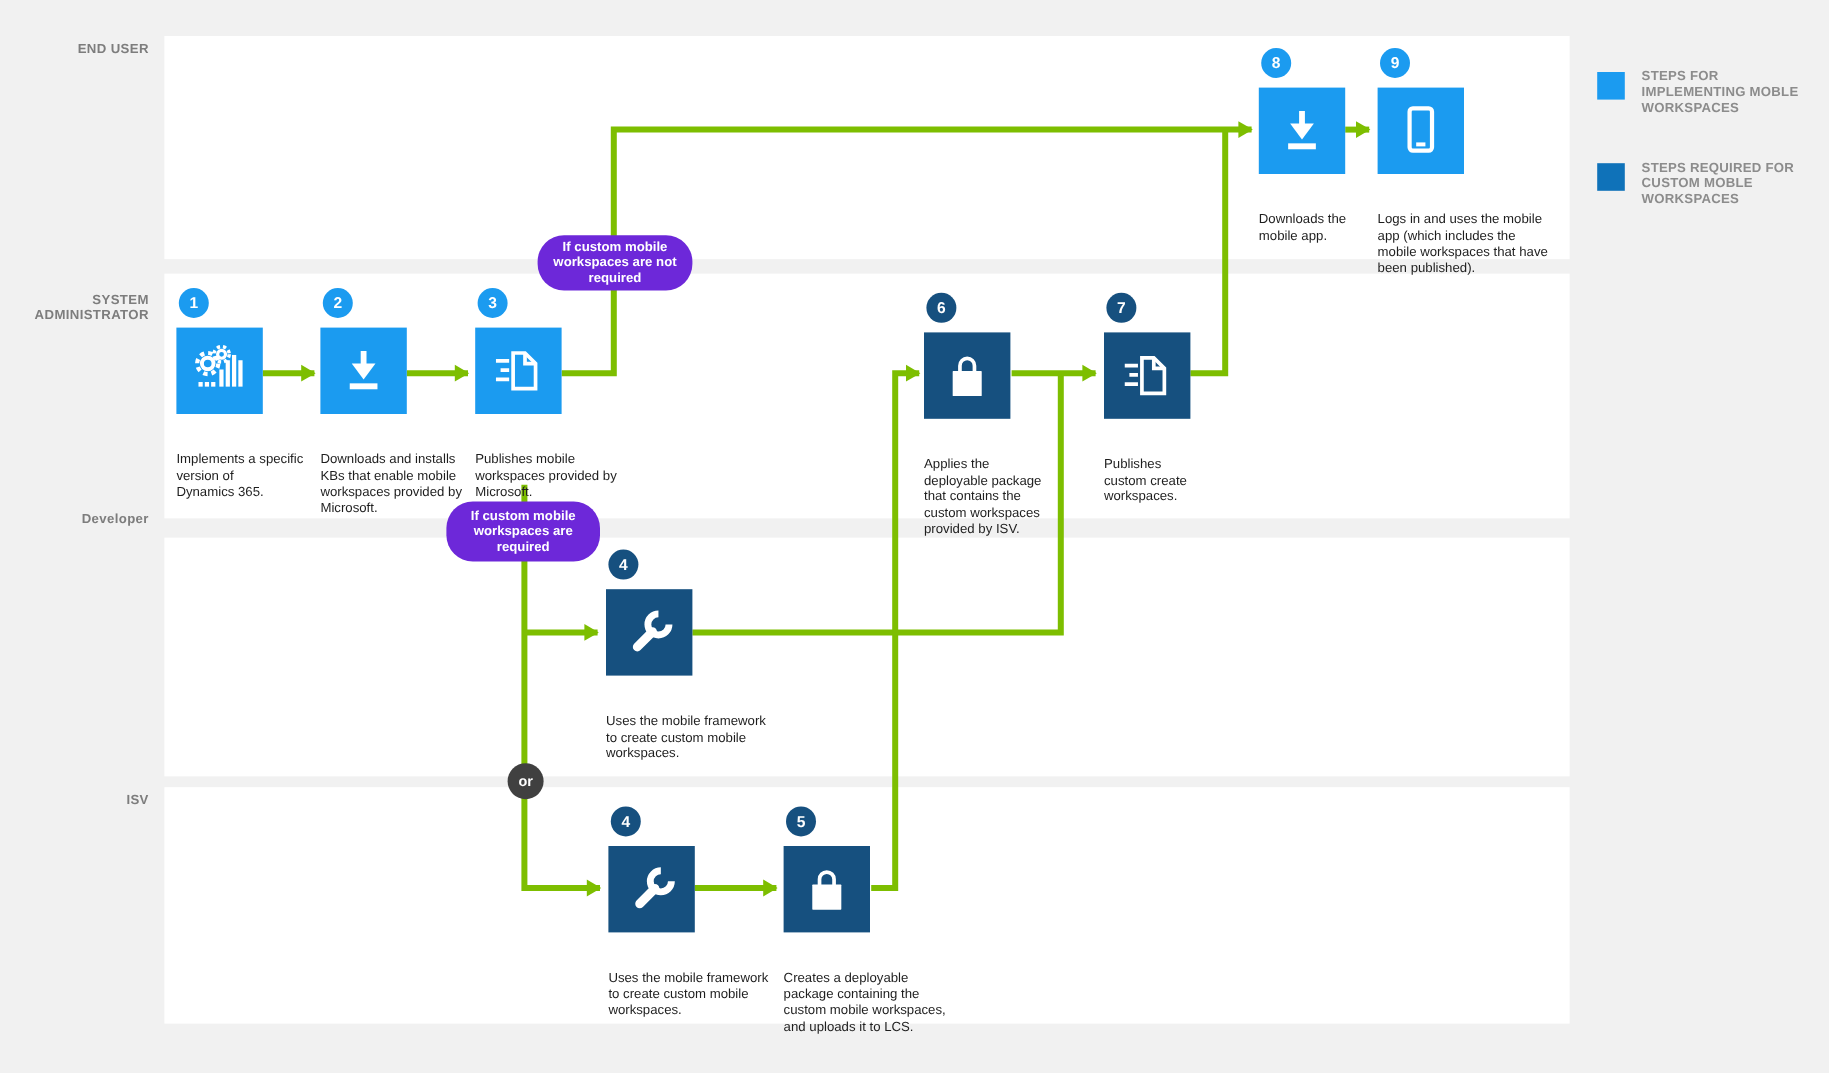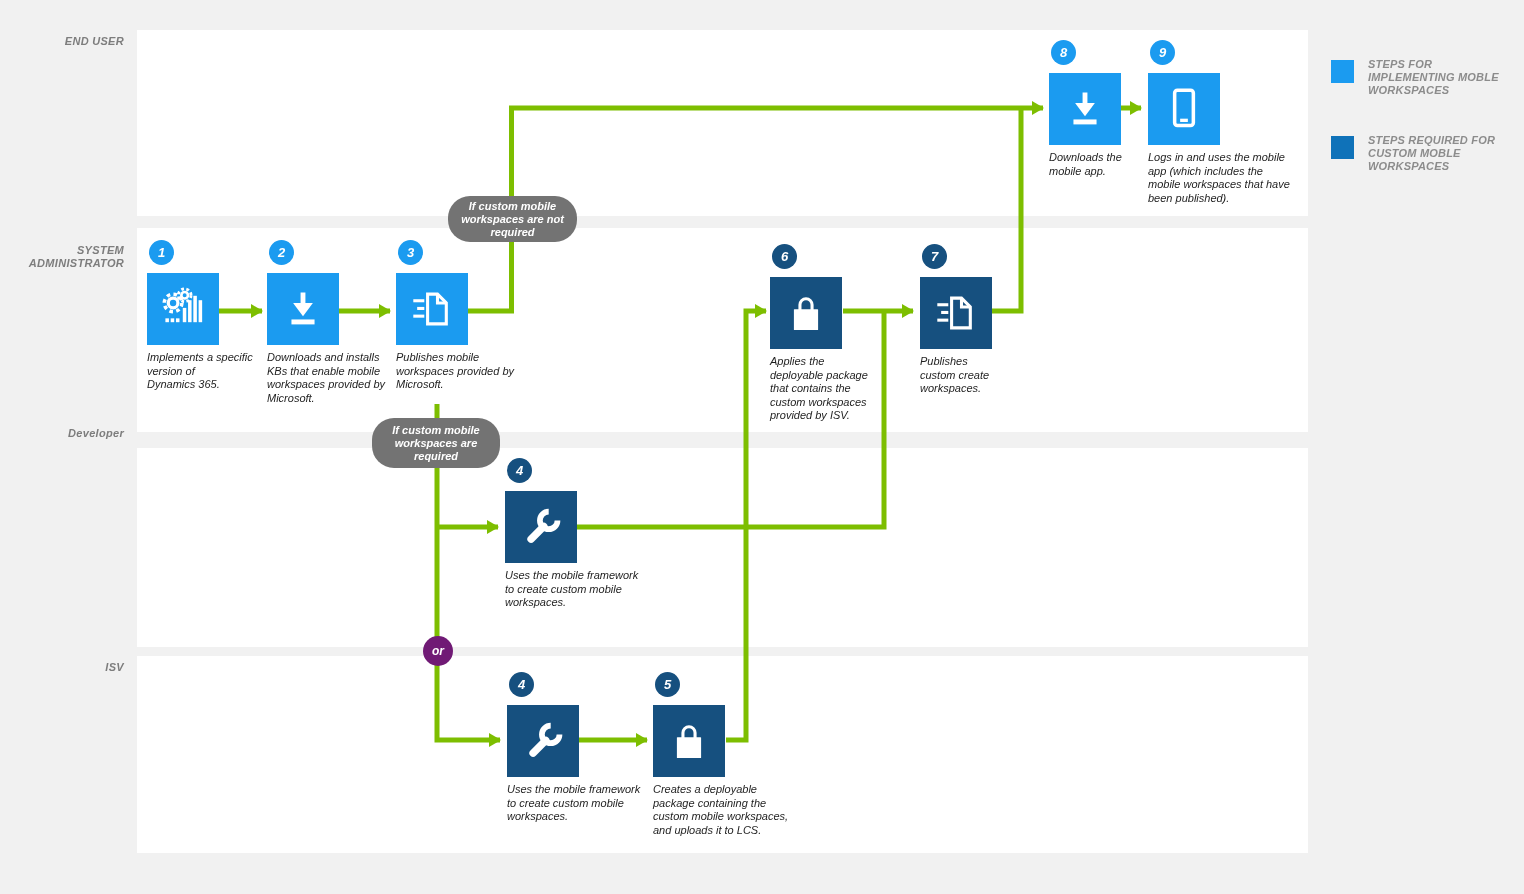--- a/index.html
+++ b/index.html
@@ -2,21 +2,21 @@
 <html><head>
 <meta charset="utf-8">
 <style>
   html,body{margin:0;padding:0;}
   body{
     width:1524px;height:894px;
     background:#f1f1f1;
     font-family:"Liberation Sans", sans-serif;
     overflow:hidden;
   }
-  #canvas{position:relative;width:1524px;height:894px;background:#f1f1f1;font-style:italic;}
+  #canvas{position:relative;width:1524px;height:894px;background:#f1f1f1;}
 
   .lane{position:absolute;left:137px;width:1171px;background:#ffffff;z-index:0;}
   .lane-label{
     position:absolute;right:1400px;text-align:right;
     color:#7d7d7d;font-size:11px;font-weight:bold;
     line-height:13px;letter-spacing:.3px;white-space:pre-line;z-index:0;
   }
 
   .connectors{position:absolute;left:0;top:0;z-index:1;}
   .conn{stroke:#7dbe00;stroke-width:5;fill:none;stroke-linejoin:miter;}
@@ -28,33 +28,33 @@
     display:flex;align-items:center;justify-content:center;
   }
   .box{
     position:absolute;left:0;top:33px;width:72px;height:72px;
     display:flex;align-items:center;justify-content:center;
   }
   .light{background:#1b9bf0;}
   .dark{background:#16507f;}
   .box .icon{width:44px;height:44px;display:block;}
   .caption{
-    position:absolute;left:0;top:111px;width:max-content;
+    position:absolute;left:0;top:137px;width:max-content;
     font-size:11px;line-height:13.5px;color:#1e1e1e;white-space:pre-line;
   }
 
   .callout{
-    position:absolute;z-index:3;background:#737373;border-radius:22px;
+    position:absolute;z-index:3;background:#6d28d9;border-radius:22px;
     color:#fff;font-size:11px;font-weight:bold;line-height:13px;
     display:flex;align-items:center;justify-content:center;text-align:center;
     white-space:pre-line;
   }
   .or-badge{
     position:absolute;z-index:3;width:30px;height:30px;border-radius:50%;
-    background:#701a75;color:#fff;font-size:12px;font-weight:bold;
+    background:#404040;color:#fff;font-size:12px;font-weight:bold;
     display:flex;align-items:center;justify-content:center;
   }
 
   .legend{position:absolute;left:1331px;top:58px;z-index:1;}
   .legend-item{position:absolute;left:0;width:220px;}
   .legend-swatch{position:absolute;left:0;top:2px;width:23px;height:23px;}
   .legend-swatch.l1{background:#1b9bf0;}
   .legend-swatch.l2{background:#0f72b9;}
   .legend-text{
     position:absolute;left:37px;top:0;width:max-content;

